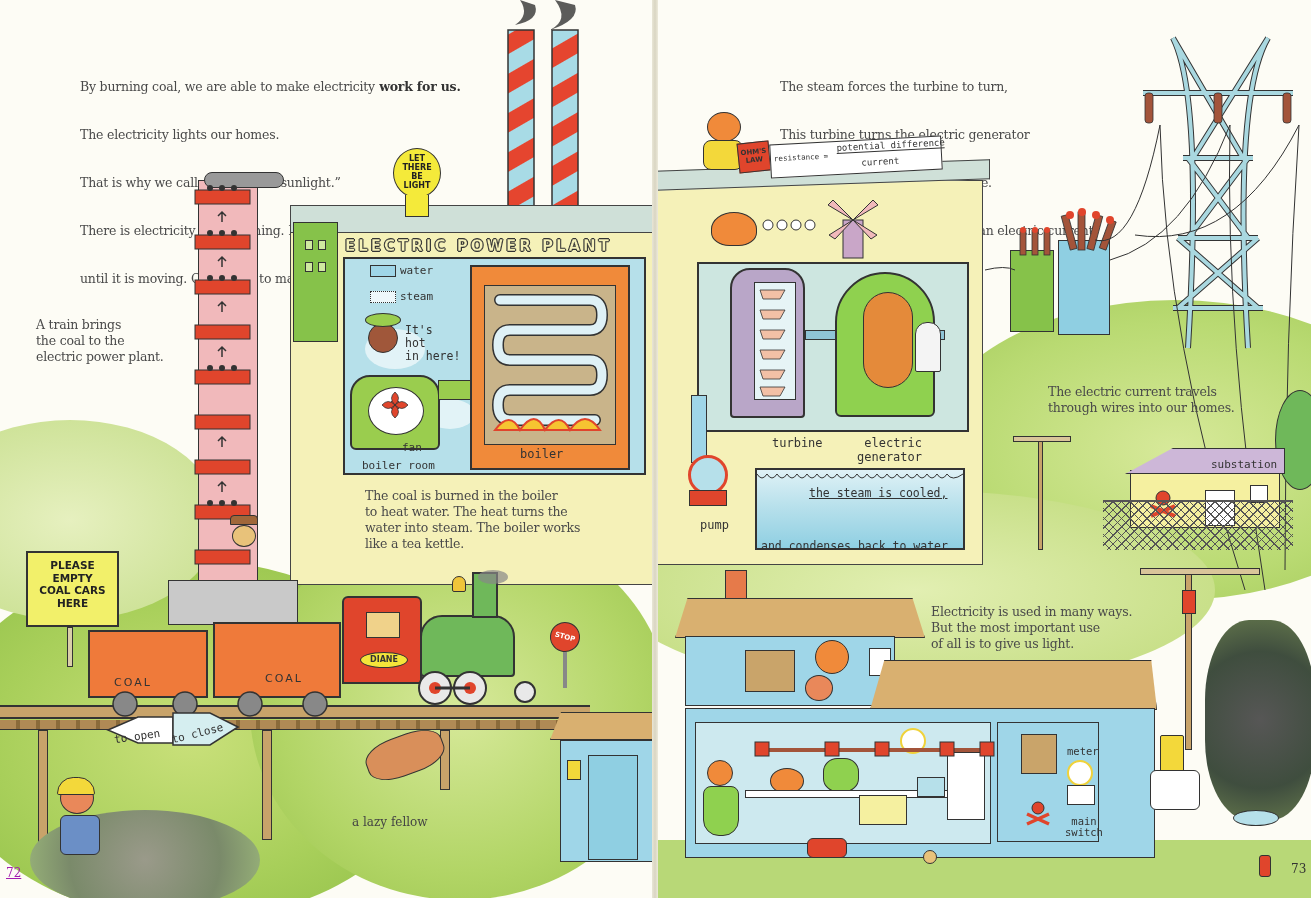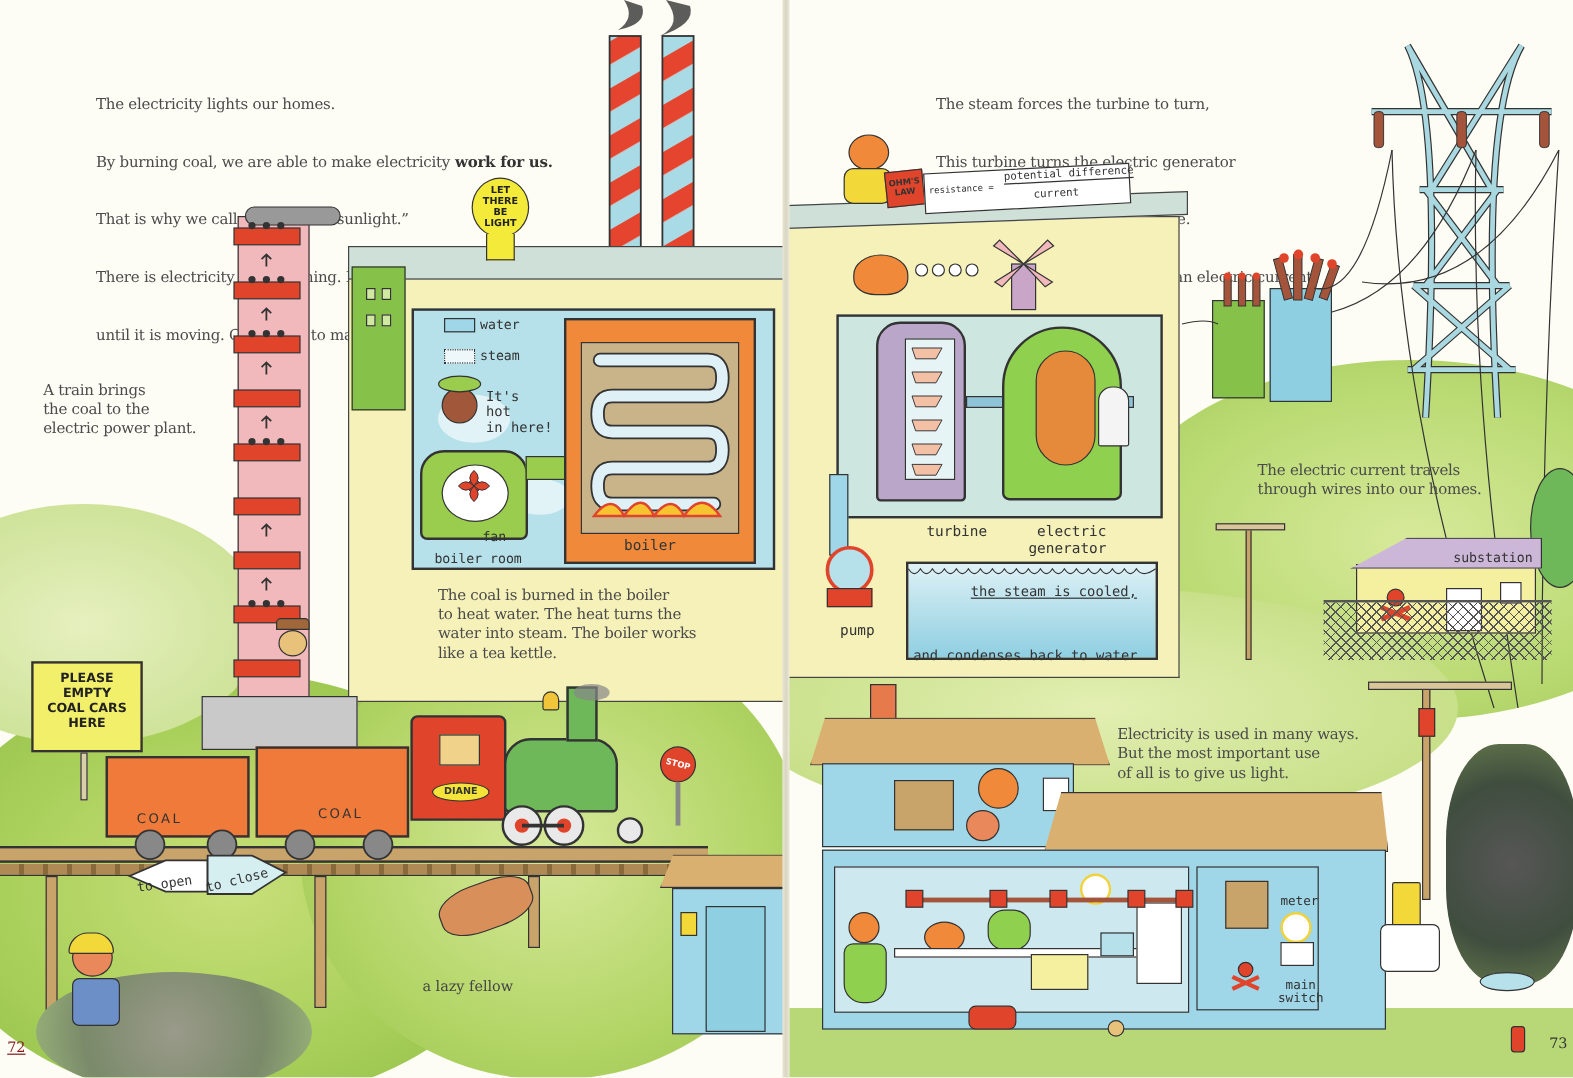--- a/index.html
+++ b/index.html
@@ -20,22 +20,22 @@
 </head>
 <body>
 
 <div class="page page-left">
 
   <div class="hill" style="left:-60px; top:560px; width:500px; height:360px;"></div>
   <div class="hill" style="left:250px; top:520px; width:420px; height:380px; background:radial-gradient(ellipse,#d7e99a 0%,#b2d566 60%,#97c24a 100%);"></div>
   <div class="hill" style="left:-80px; top:420px; width:300px; height:200px; background:radial-gradient(ellipse,#e6f0bf 0%,#cfe39a 70%,#bcd87d 100%);"></div>
 
   <div class="abs serif-text" style="left:80px; top:47px;">
+    <div><span>By burning coal, we are able to make electricity</span><span class="bold"> work for us.</span></div>
     <div>The electricity lights our homes.</div>
-    <div><span>By burning coal, we are able to make electricity</span><span class="bold"> work for us.</span></div>
     <div>That is why we call coal “buried sunlight.”</div>
     <div>There is electricity in everything. But it is not useful to us</div>
     <div>until it is moving. Coal helps to make electricity move.</div>
   </div>
 
   <svg style="left:500px; top:0;" width="90" height="230">
     <defs>
       <pattern id="stripe" width="30" height="34" patternUnits="userSpaceOnUse" patternTransform="rotate(-30)">
         <rect width="30" height="17" fill="#e5452f"></rect>
         <rect y="17" width="30" height="17" fill="#a8dbe6"></rect>
@@ -53,20 +53,21 @@
 
   <div class="abs" style="left:290px; top:205px; width:365px; height:380px; background:#f5f1b8; border:1.5px solid #444; border-right:none;"></div>
   <div class="abs" style="left:290px; top:205px; width:365px; height:28px; background:#cfe0d8; border:1.5px solid #444; border-right:none;"></div>
 
   <div class="abs" style="left:293px; top:222px; width:45px; height:120px; background:#86c24a; border:1.5px solid #333;"></div>
   <div class="abs" style="left:305px; top:240px; width:8px; height:10px; background:#cfe9a0; border:1px solid #333;"></div>
   <div class="abs" style="left:318px; top:240px; width:8px; height:10px; background:#cfe9a0; border:1px solid #333;"></div>
   <div class="abs" style="left:305px; top:262px; width:8px; height:10px; background:#cfe9a0; border:1px solid #333;"></div>
   <div class="abs" style="left:318px; top:262px; width:8px; height:10px; background:#cfe9a0; border:1px solid #333;"></div>
 
+  <div class="abs" style="left:345px; top:237px; font-family:'DejaVu Sans', sans-serif; font-size:15px; letter-spacing:3px; color:#333; font-weight:bold; -webkit-text-stroke:0.3px #333; color:#f5f1b8; text-shadow:1px 0 #333,-1px 0 #333,0 1px #333,0 -1px #333;">ELECTRIC POWER PLANT</div>
 
   <div class="abs" style="left:393px; top:148px; width:48px; height:50px; border-radius:50%; background:#f4ea3a; border:1.5px solid #333; font-family:'DejaVu Sans',sans-serif; font-size:8px; font-weight:bold; line-height:9px; text-align:center; white-space:pre; padding-top:5px; color:#222;">LET
 THERE
 BE
 LIGHT</div>
   <div class="abs" style="left:405px; top:195px; width:24px; height:22px; background:#f4ea3a; border:1.5px solid #333; border-top:none;"></div>
 
   <div class="abs" style="left:343px; top:257px; width:303px; height:218px; background:#b6e0ea; border:2px solid #333;">
 
     <div class="abs" style="left:20px; top:70px; width:60px; height:40px; background:#fff; border-radius:50%; opacity:0.6;"></div>
@@ -222,21 +223,21 @@
   <div class="abs" style="left:60px; top:815px; width:40px; height:40px; background:#6b8fc6; border:1.5px solid #333; border-radius:6px;"></div>
 
   <div class="abs" style="left:365px; top:735px; width:80px; height:40px; border-radius:40%; background:#d98f5a; border:1.5px solid #333; transform:rotate(-20deg);"></div>
   <div class="abs" style="left:352px; top:815px; font-family:'DejaVu Serif',serif; font-size:12px; color:#444;">a lazy fellow</div>
 
   <div class="abs" style="left:550px; top:712px; width:110px; height:28px; background:#d9b070; border:1.5px solid #333; clip-path:polygon(10% 0,100% 0,100% 100%,0 100%);"></div>
   <div class="abs" style="left:560px; top:740px; width:100px; height:122px; background:#9fd6e8; border:1.5px solid #333;"></div>
   <div class="abs" style="left:588px; top:755px; width:50px; height:105px; background:#8fcfe2; border:1.5px solid #333;"></div>
   <div class="abs" style="left:567px; top:760px; width:14px; height:20px; background:#f3d83a; border:1.5px solid #333;"></div>
 
-  <div class="abs" style="left:6px; top:866px; font-family:'DejaVu Serif',serif; font-size:12px; color:#7f1d1d;text-decoration:underline;">72</div>
+  <div class="abs" style="left:6px; top:866px; font-family:'DejaVu Serif',serif; font-size:12px; color:#a21caf;text-decoration:underline;">72</div>
 </div>
 
 <div class="page page-right">
 
   <div class="hill" style="left:270px; top:300px; width:500px; height:300px; background:radial-gradient(ellipse,#d7e99a 0%,#b9da72 60%,#a1c857 100%);"></div>
   <div class="hill" style="left:-40px; top:490px; width:600px; height:200px; background:radial-gradient(ellipse,#e2efb2 0%,#c9e08a 70%,#b3d46c 100%);"></div>
   <div class="abs" style="left:0; top:840px; width:656px; height:58px; background:#b8d877;"></div>
 
   <div class="abs serif-text" style="left:125px; top:47px;">
     <div>The steam forces the turbine to turn,</div>

